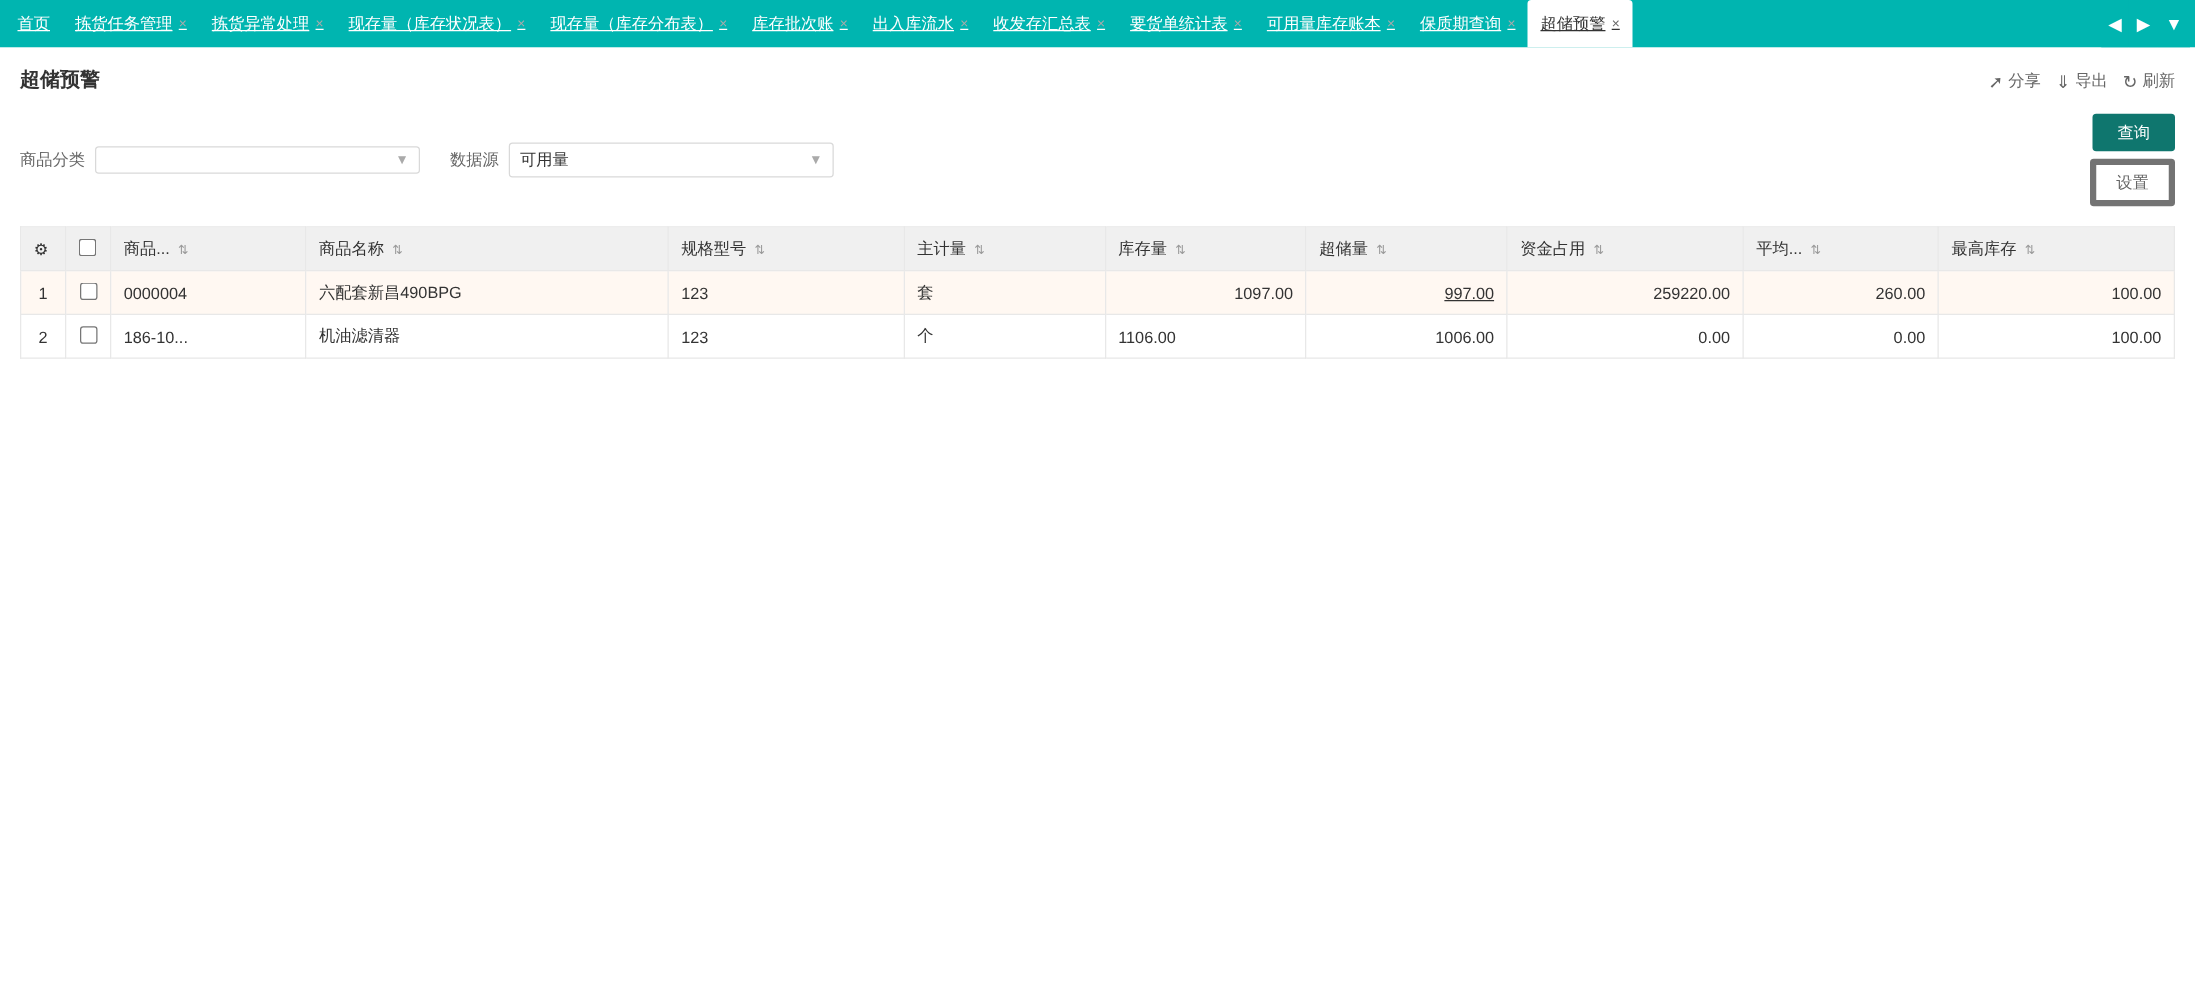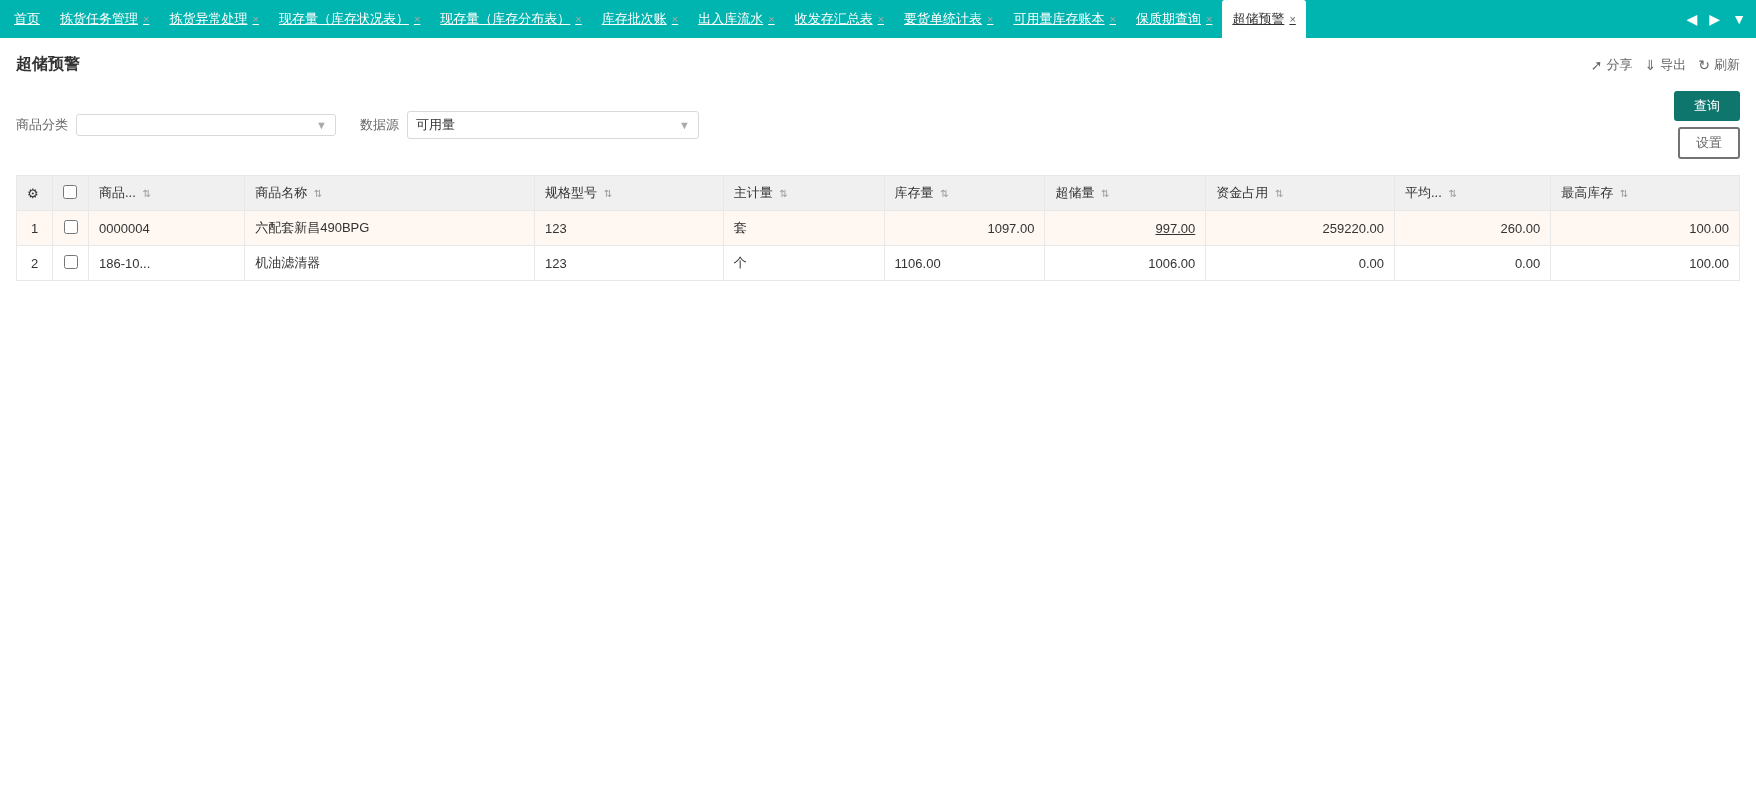--- a/index.html
+++ b/index.html
@@ -116,21 +116,21 @@
       border: none;
       border-radius: 3px;
       padding: 6px 20px;
       cursor: pointer;
       font-size: 13px;
       margin-left: auto;
     }
     .setting-btn {
       background: #fff;
       color: #666;
-      border: 2px solid #737373;
+      border: 5px solid #737373;
       border-radius: 3px;
       padding: 5px 16px;
       cursor: pointer;
       font-size: 13px;
       margin-top: 6px;
       display: block;
     }
 
     
     .buttons-area {
@@ -263,21 +263,21 @@
   <div style="display:flex; align-items:center; gap:24px; margin-bottom:16px;">
     <div class="filter-group">
       <span class="filter-label">商品分类</span>
       <div class="filter-select" style="width:260px;">
         <span></span>
         <span class="chevron">▼</span>
       </div>
     </div>
     <div class="filter-group">
       <span class="filter-label">数据源</span>
-      <div class="filter-select" style="width:292px;">
+      <div class="filter-select" style="width:260px;">
         <span>可用量</span>
         <span class="chevron">▼</span>
       </div>
     </div>
     <div class="buttons-area">
       <button class="query-btn">查询</button>
       <button class="setting-btn">设置</button>
     </div>
   </div>
 

